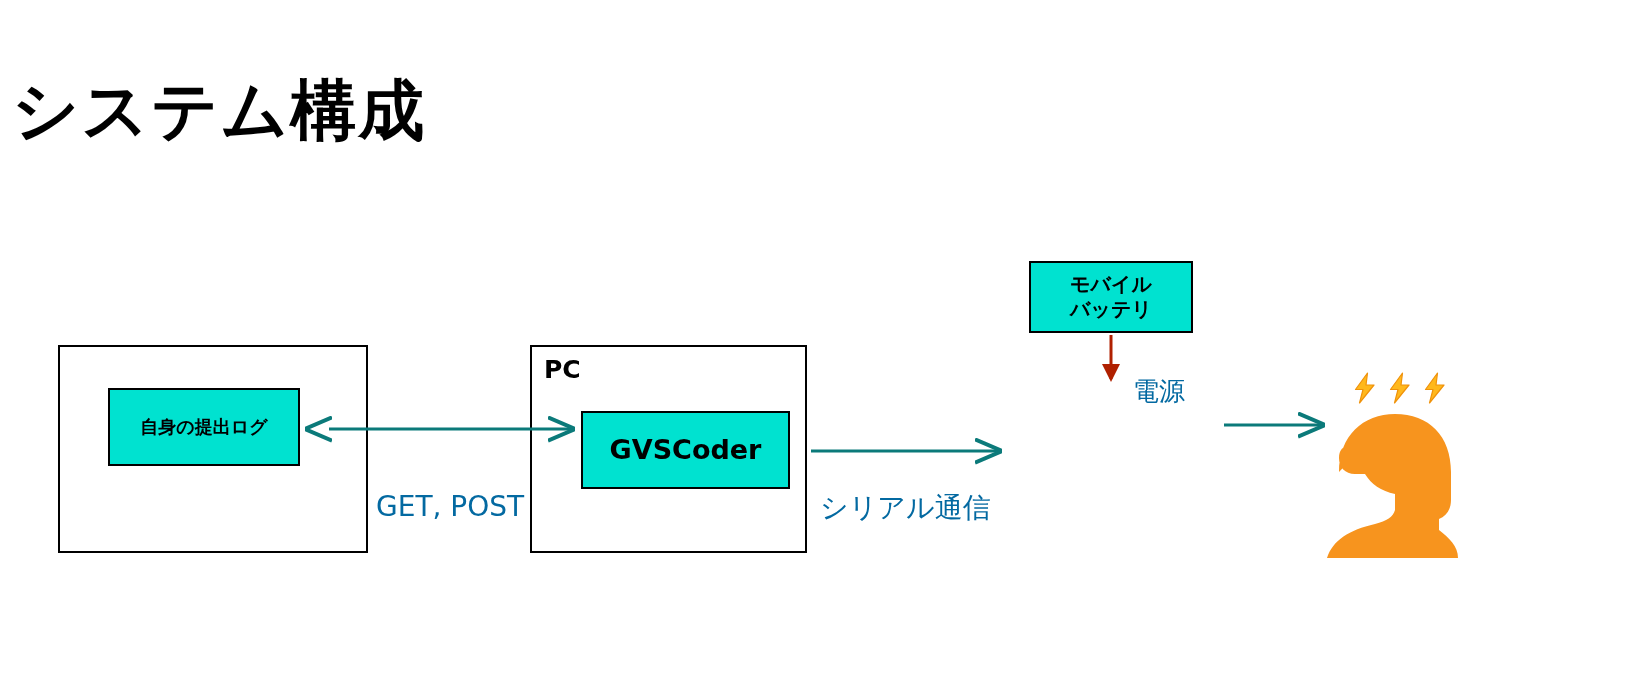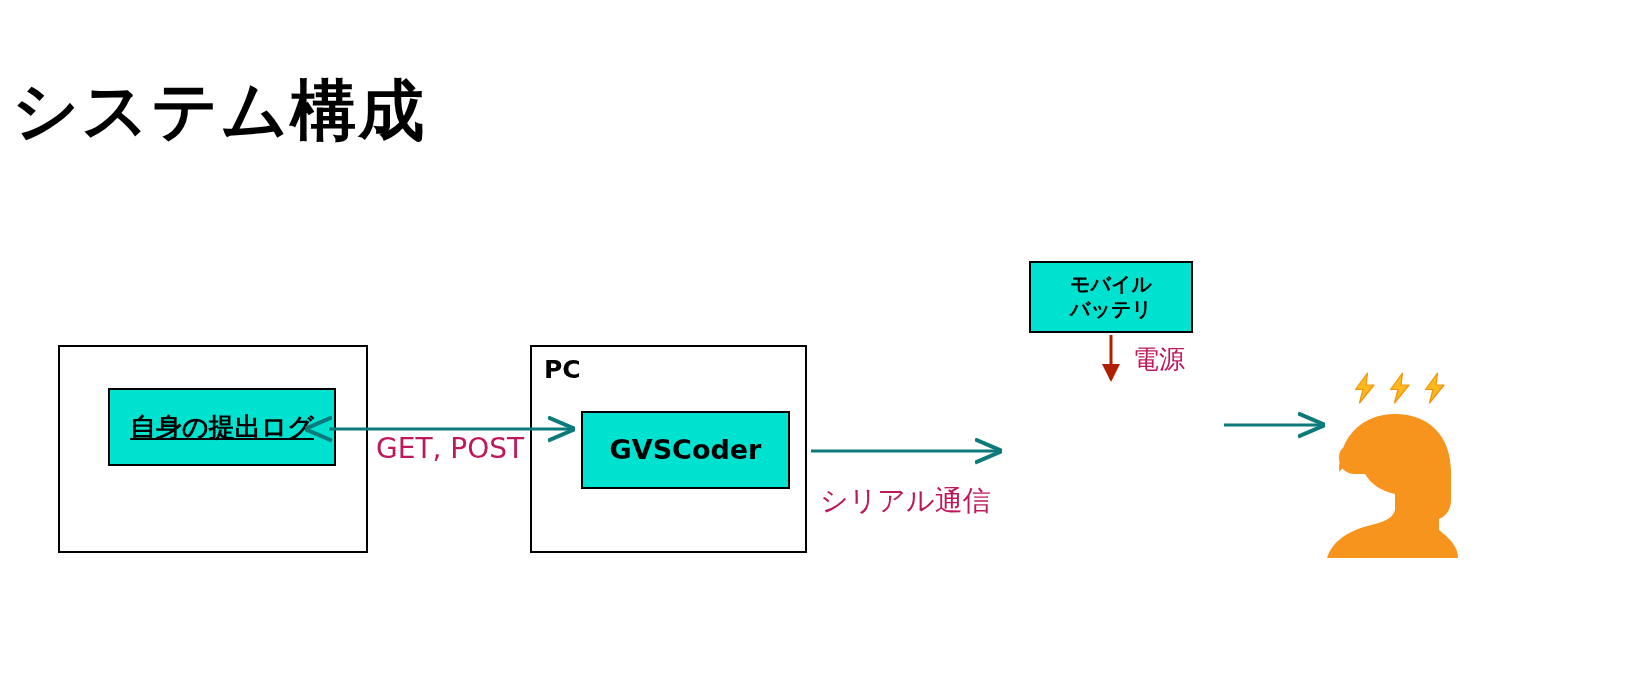--- a/index.html
+++ b/index.html
@@ -69,43 +69,44 @@
   #arrows {
     position: absolute;
     left: 0;
     top: 0;
     width: 1638px;
     height: 700px;
     pointer-events: none;
   }
   .edge-label {
     position: absolute;
-    color: #be185d;
+    color: #0369a1;
     white-space: nowrap;
     font-family: "DejaVu Sans", "Liberation Sans", sans-serif;
+    margin-top: 32px;
   }
   .bolts {
     position: absolute;
     white-space: nowrap;
     font-family: "DejaVu Sans", sans-serif;
     letter-spacing: 4px;
     color: #F5A623;
   }
   .bolt-svg { display: inline-block; vertical-align: middle; }
   #person { position: absolute; }
 </style>
 </head>
 <body>
 
 <div id="stage">
 
   <div class="title">システム構成</div>
 
   <div class="outer-box" style="left:58px; top:345px; width:310px; height:208px;"></div>
-  <div class="cyan-box" style="left:108px; top:388px; width:228px; height:78px; font-size:26px;text-decoration:underline;">
+  <div class="cyan-box" style="left:108px; top:388px; width:192px; height:78px; font-size:18px;">
     <span>自身の提出ログ</span>
   </div>
 
   <div class="outer-box" style="left:530px; top:345px; width:277px; height:208px;"></div>
   <div class="outer-label" style="left:538px; top:355px;margin-left:6px;">PC</div>
   <div class="cyan-box" style="left:581px; top:411px; width:209px; height:78px; font-size:27px;">
     <span>GVSCoder</span>
   </div>
 
   <div class="cyan-box" style="left:1029px; top:261px; width:164px; height:72px; font-size:20px; flex-direction:column;">
@@ -129,22 +130,22 @@
 
     <line x1="329" y1="429" x2="572" y2="429" stroke="#0B7A7A" stroke-width="3" marker-start="url(#arrow-teal-start)" marker-end="url(#arrow-teal-end)"></line>
 
     <line x1="811" y1="451" x2="999" y2="451" stroke="#0B7A7A" stroke-width="3" marker-end="url(#arrow-teal-end)"></line>
 
     <line x1="1111" y1="335" x2="1111" y2="379" stroke="#B02000" stroke-width="3" marker-end="url(#arrow-red-end)"></line>
 
     <line x1="1224" y1="425" x2="1322" y2="425" stroke="#0B7A7A" stroke-width="3" marker-end="url(#arrow-teal-end)"></line>
   </svg>
 
-  <div class="edge-label" style="left:376px; top:432px; font-size:28px;">GET, POST</div>
-  <div class="edge-label" style="left:820px; top:482px; font-size:28px;">シリアル通信</div>
+  <div class="edge-label" style="left:376px; top:458px; font-size:28px;">GET, POST</div>
+  <div class="edge-label" style="left:820px; top:457px; font-size:28px;">シリアル通信</div>
   <div class="edge-label" style="left:1133px; top:342px; font-size:26px;">電源</div>
 
   <div class="bolts" style="left:1352px; top:372px;">
     <svg class="bolt-svg" width="26" height="32" viewBox="0 0 26 32">
       <path d="M15.5 1 L3.5 17.5 L11 17.5 L7.5 31 L22 13 L14 13 Z" fill="#FFB81C" stroke="#F0920A" stroke-width="1.2" stroke-linejoin="round"></path>
     </svg>
     <svg class="bolt-svg" width="26" height="32" viewBox="0 0 26 32">
       <path d="M15.5 1 L3.5 17.5 L11 17.5 L7.5 31 L22 13 L14 13 Z" fill="#FFB81C" stroke="#F0920A" stroke-width="1.2" stroke-linejoin="round"></path>
     </svg>
     <svg class="bolt-svg" width="26" height="32" viewBox="0 0 26 32">

